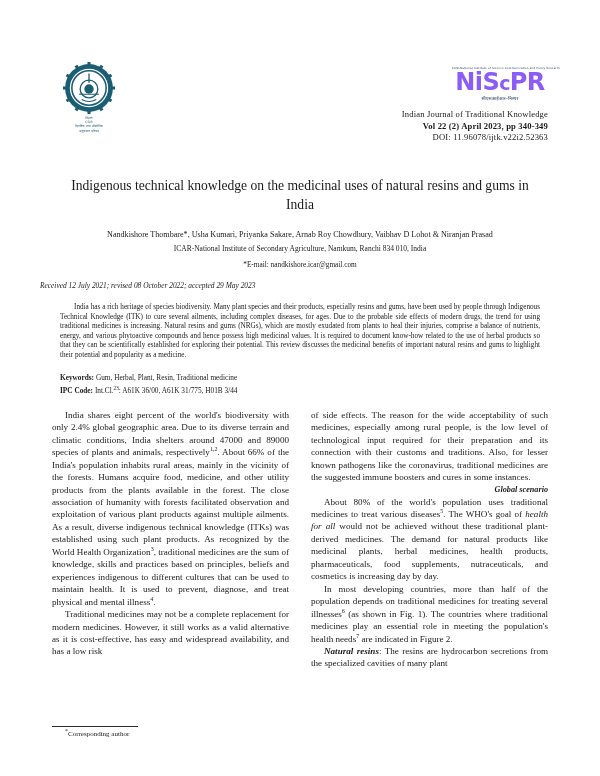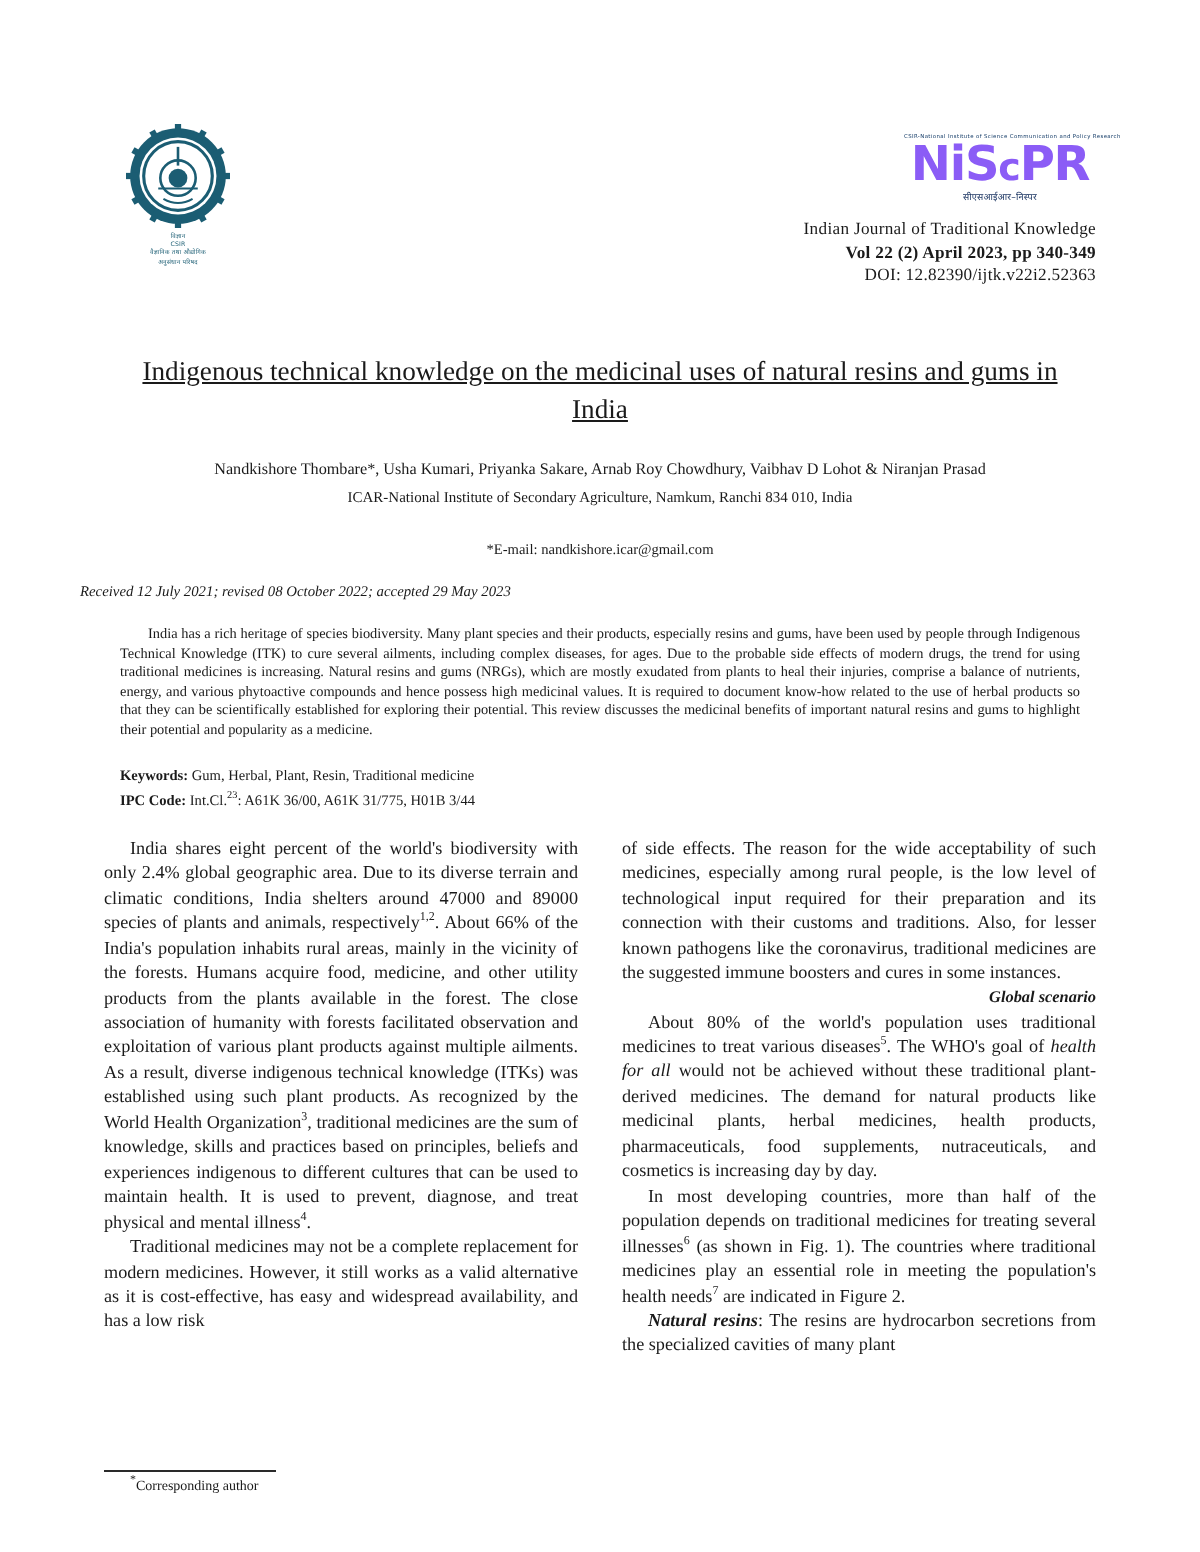--- a/index.html
+++ b/index.html
@@ -110,37 +110,36 @@
     white-space: nowrap;
   }
 
   
   .title {
     margin: 22px 62px 0 62px;
     text-align: center;
     font-size: 13.6px;
     line-height: 19px;
     font-weight: normal;
-    text-decoration: underline;
   }
 
   .authors {
     margin: 15px 40px 0 40px;
     text-align: center;
     font-size: 8.1px;
     line-height: 11px;
   }
   .affiliation {
     margin: 4px 40px 0 40px;
     text-align: center;
     font-size: 7.5px;
     line-height: 10px;
   }
   .email {
-    margin: 16px 40px 0 40px;
+    margin: 6px 40px 0 40px;
     text-align: center;
     font-size: 7.3px;
     line-height: 10px;
   }
   .dates {
     margin: 11px 40px 0 40px;
     text-align: left;
     font-size: 7.4px;
     font-style: italic;
     line-height: 10px;
@@ -261,21 +260,21 @@
         <div>विज्ञान</div>
         <div>CSIR</div>
         <div>वैज्ञानिक तथा औद्योगिक</div>
         <div>अनुसंधान परिषद</div>
       </div>
     </div>
 
     <div class="journal-block">
       <div class="journal-name">Indian Journal of Traditional Knowledge</div>
       <div class="journal-vol">Vol 22 (2) April 2023, pp 340-349</div>
-      <div class="journal-doi">DOI: 12.82390/ijtk.v22i2.52363</div>
+      <div class="journal-doi">DOI: 11.96078/ijtk.v22i2.52363</div>
     </div>
 
     <div class="logo-niscpr">
       <div class="niscpr-top">CSIR-National Institute of Science Communication and Policy Research</div>
       <div class="niscpr-main"><span>N</span><span>i</span><span>S</span><span class="sc">c</span><span>PR</span></div>
       <div class="niscpr-sub">सीएसआईआर–निस्पर</div>
     </div>
   </div>
 
   <h1 class="title">Indigenous technical knowledge on the medicinal uses of natural resins and gums in India</h1>

